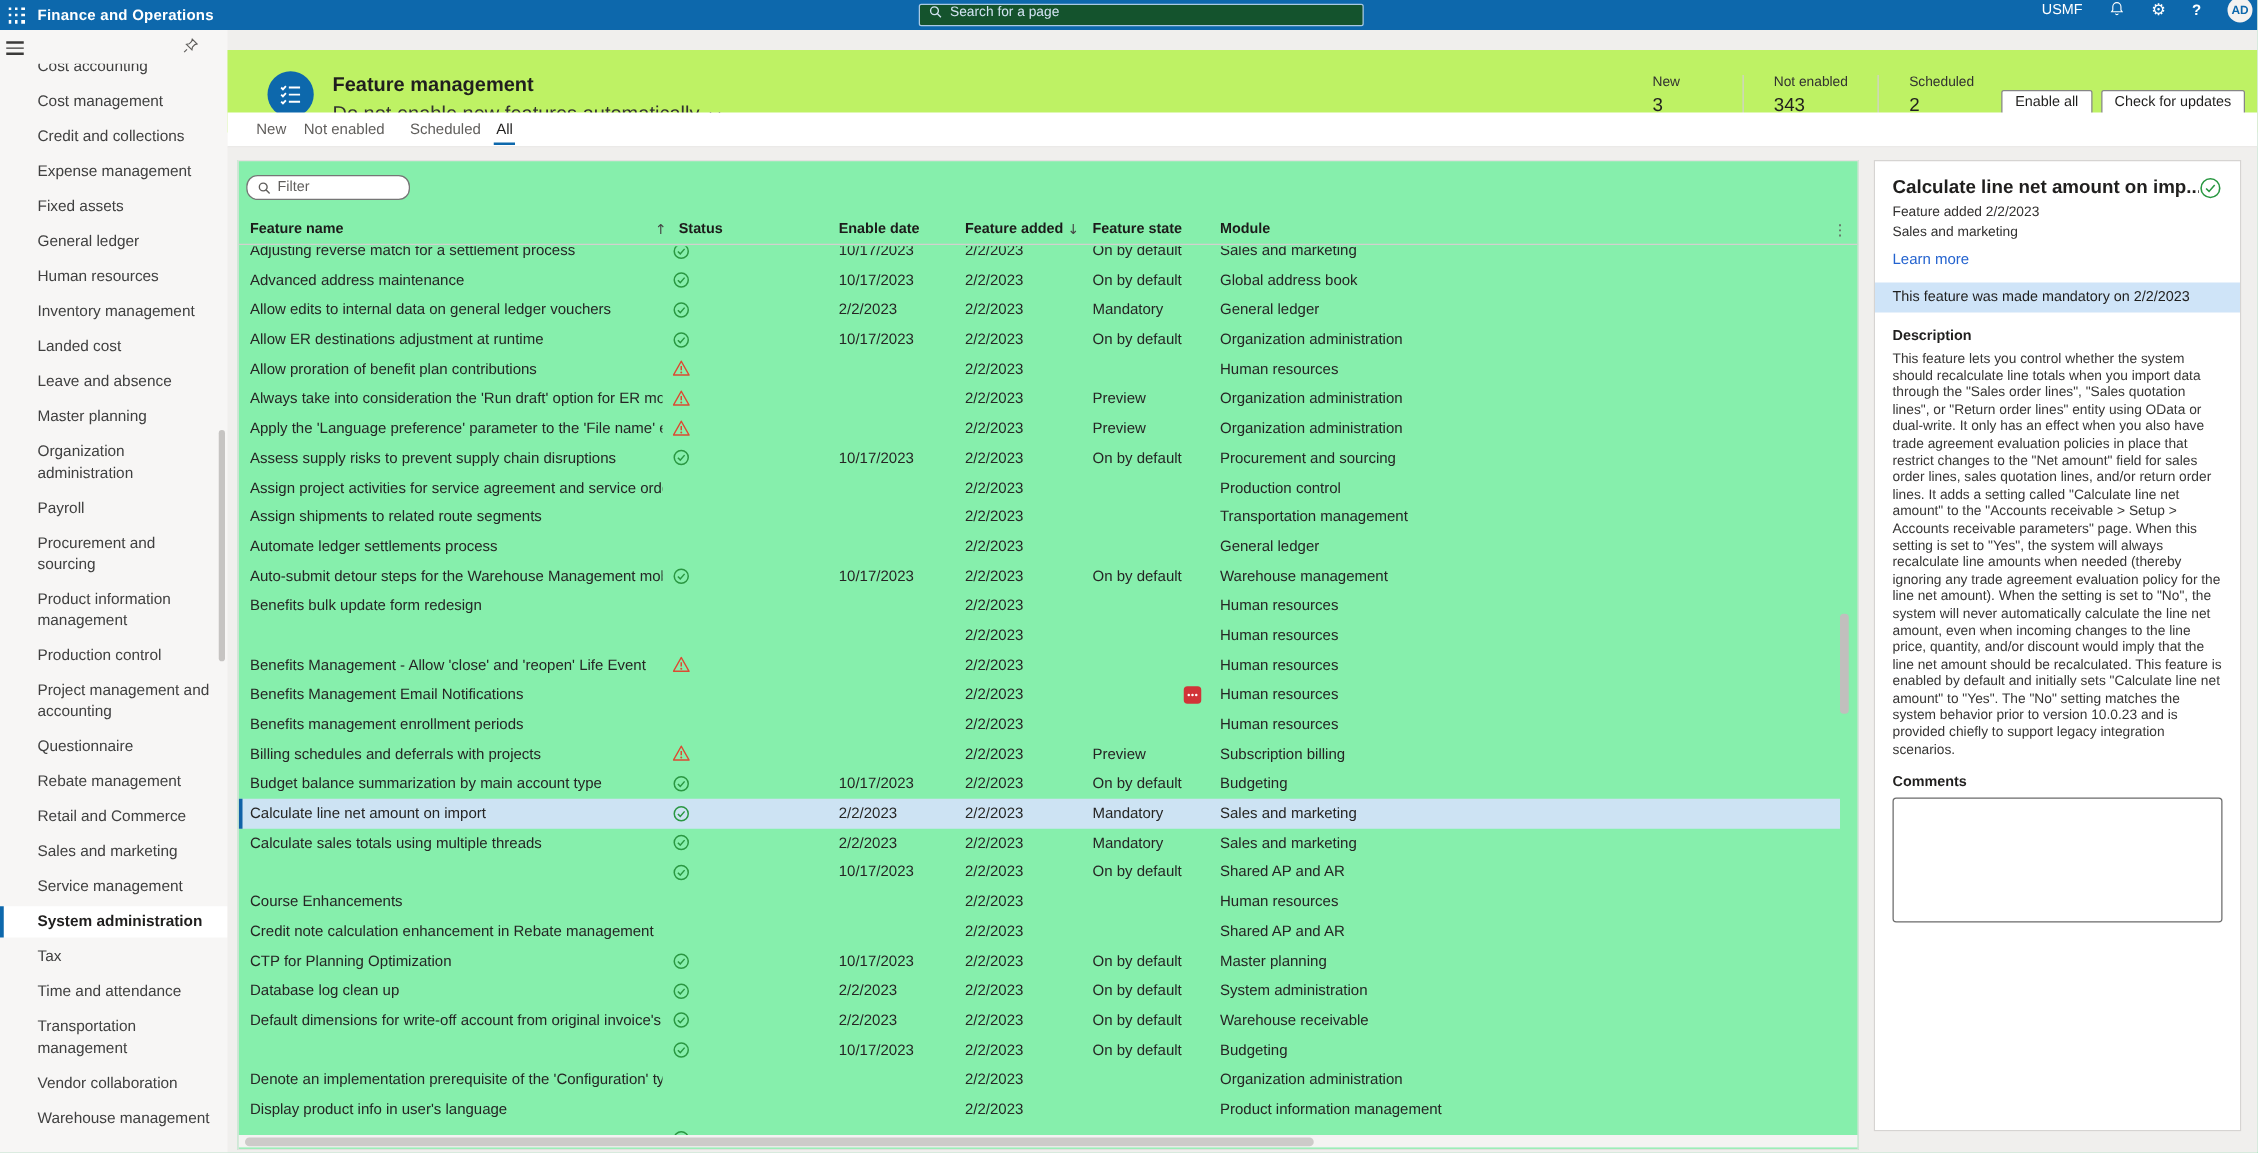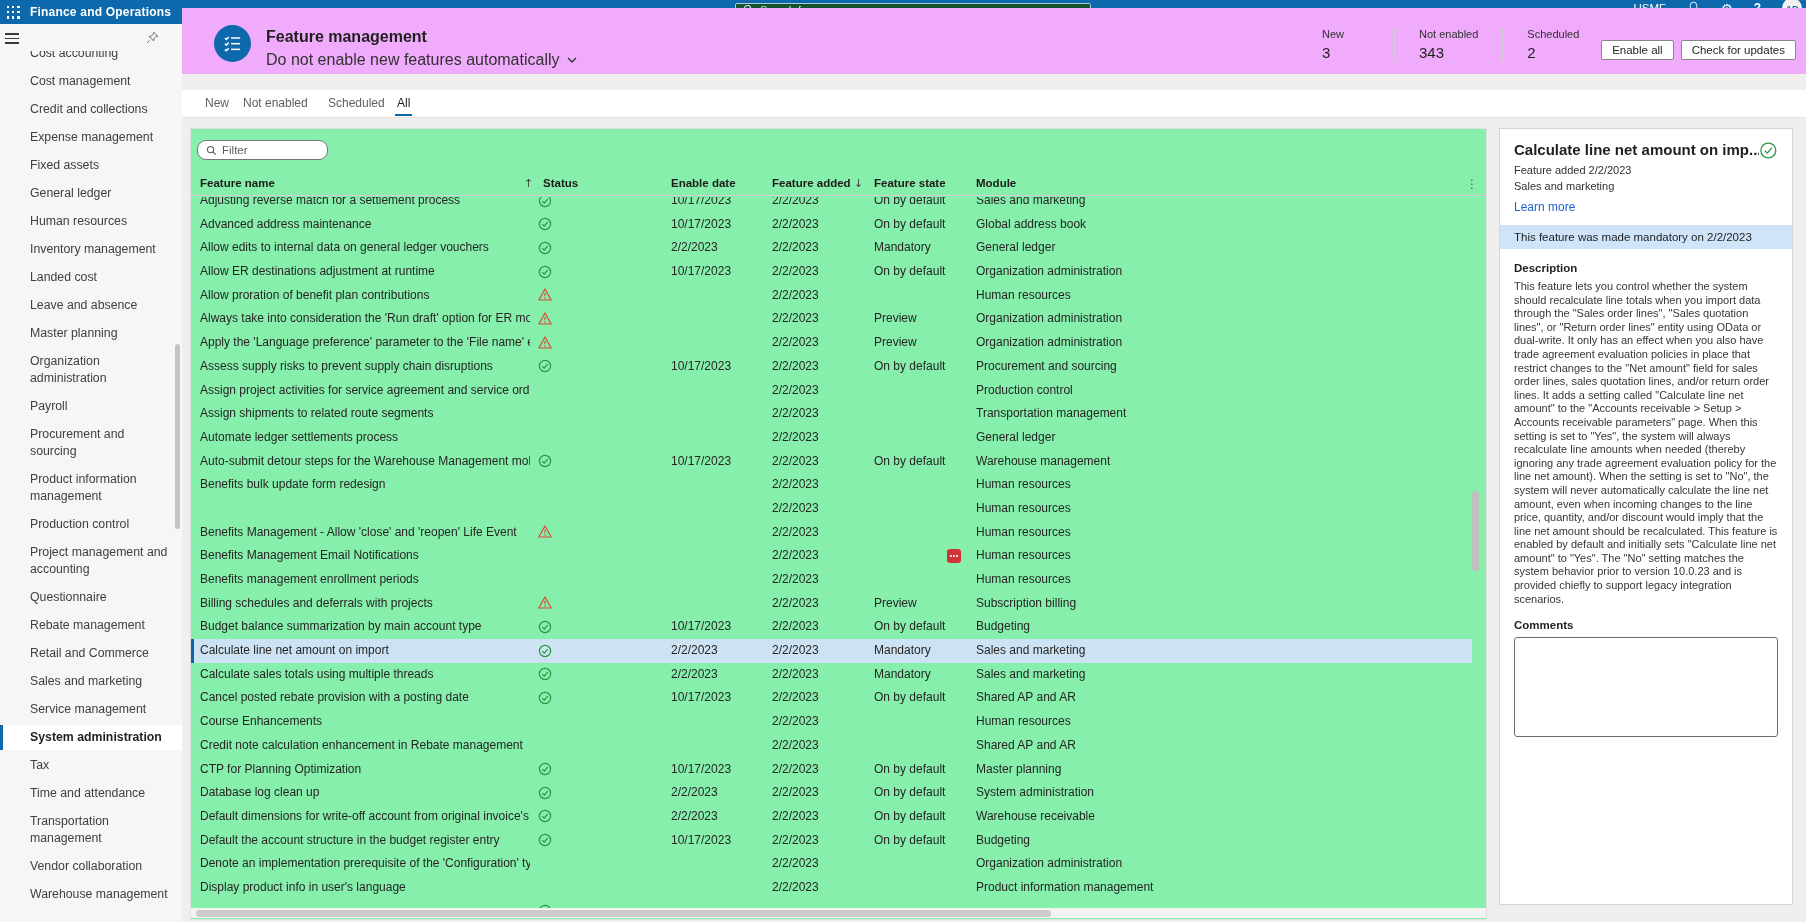--- a/index.html
+++ b/index.html
@@ -32,21 +32,21 @@
   .side-item { padding-left:30px; width:170px; font-size:12.3px; line-height:17px; color:#404040;
                margin-bottom:11px; cursor:pointer; }
   .side-item.first { margin-top:-6px; }
   .side-item.selected { background:#fff; border-left:3px solid #0d68ac; padding-left:27px;
                         font-weight:bold; color:#201f1e; padding-top:4px; padding-bottom:4px;
                         margin-top:-4px; margin-bottom:7px; width:182px; }
   .side-scroll { position:absolute; left:175px; top:320px; width:5px; height:185px;
                  background:#c6c4c2; border-radius:3px; }
 
   
-  .main-header { position:absolute; left:182px; top:8px; width:1624px; height:66px; background:#f0abfc; }
+  .main-header { position:absolute; left:182px; top:40px; width:1624px; height:66px; background:#bef264; }
   .fm-icon { position:absolute; left:32px; top:17px; width:37px; height:37px; border-radius:50%;
              background:#0d68ac; display:flex; align-items:center; justify-content:center; }
   .page-title { position:absolute; left:84px; top:20px; font-size:16px; font-weight:bold; color:#201f1e; }
   .page-sub { position:absolute; left:84px; top:43px; font-size:16px; color:#323130; display:flex;
               align-items:center; gap:7px; cursor:pointer; }
   .stats { position:absolute; left:1140px; top:20px; display:flex; align-items:flex-start; }
   .stat { padding:0 24px 0 0; min-width:72px; }
   .stat .lb { font-size:11px; color:#323130; }
   .stat .vl { font-size:15px; color:#201f1e; margin-top:4px; }
   .stat-div { width:1px; background:#d2d0ce; height:34px; margin:0 24px 0 0; }
@@ -463,21 +463,20 @@
           <span class="cell c-status"><svg width="14" height="14" viewBox="0 0 14 14">
               <circle cx="7" cy="7" r="5.6" fill="none" stroke="#2a9742" stroke-width="1.2"></circle>
               <path d="M4.3 7.2l1.9 1.9 3.5-4" fill="none" stroke="#2a9742" stroke-width="1.2"></path>
             </svg></span>
           <span class="cell c-enable">2/2/2023</span>
           <span class="cell c-added">2/2/2023</span>
           <span class="cell c-state">Mandatory</span>
           <span class="cell c-module">Sales and marketing</span>
         </div>
         <div class="grow">
-          <span class="cell c-name">Cancel posted rebate provision with a posting date</span>
           <span class="cell c-status"><svg width="14" height="14" viewBox="0 0 14 14">
               <circle cx="7" cy="7" r="5.6" fill="none" stroke="#2a9742" stroke-width="1.2"></circle>
               <path d="M4.3 7.2l1.9 1.9 3.5-4" fill="none" stroke="#2a9742" stroke-width="1.2"></path>
             </svg></span>
           <span class="cell c-enable">10/17/2023</span>
           <span class="cell c-added">2/2/2023</span>
           <span class="cell c-state">On by default</span>
           <span class="cell c-module">Shared AP and AR</span>
         </div>
         <div class="grow">
@@ -521,21 +520,20 @@
           <span class="cell c-status"><svg width="14" height="14" viewBox="0 0 14 14">
               <circle cx="7" cy="7" r="5.6" fill="none" stroke="#2a9742" stroke-width="1.2"></circle>
               <path d="M4.3 7.2l1.9 1.9 3.5-4" fill="none" stroke="#2a9742" stroke-width="1.2"></path>
             </svg></span>
           <span class="cell c-enable">2/2/2023</span>
           <span class="cell c-added">2/2/2023</span>
           <span class="cell c-state">On by default</span>
           <span class="cell c-module">Warehouse receivable</span>
         </div>
         <div class="grow">
-          <span class="cell c-name">Default the account structure in the budget register entry</span>
           <span class="cell c-status"><svg width="14" height="14" viewBox="0 0 14 14">
               <circle cx="7" cy="7" r="5.6" fill="none" stroke="#2a9742" stroke-width="1.2"></circle>
               <path d="M4.3 7.2l1.9 1.9 3.5-4" fill="none" stroke="#2a9742" stroke-width="1.2"></path>
             </svg></span>
           <span class="cell c-enable">10/17/2023</span>
           <span class="cell c-added">2/2/2023</span>
           <span class="cell c-state">On by default</span>
           <span class="cell c-module">Budgeting</span>
         </div>
         <div class="grow">

